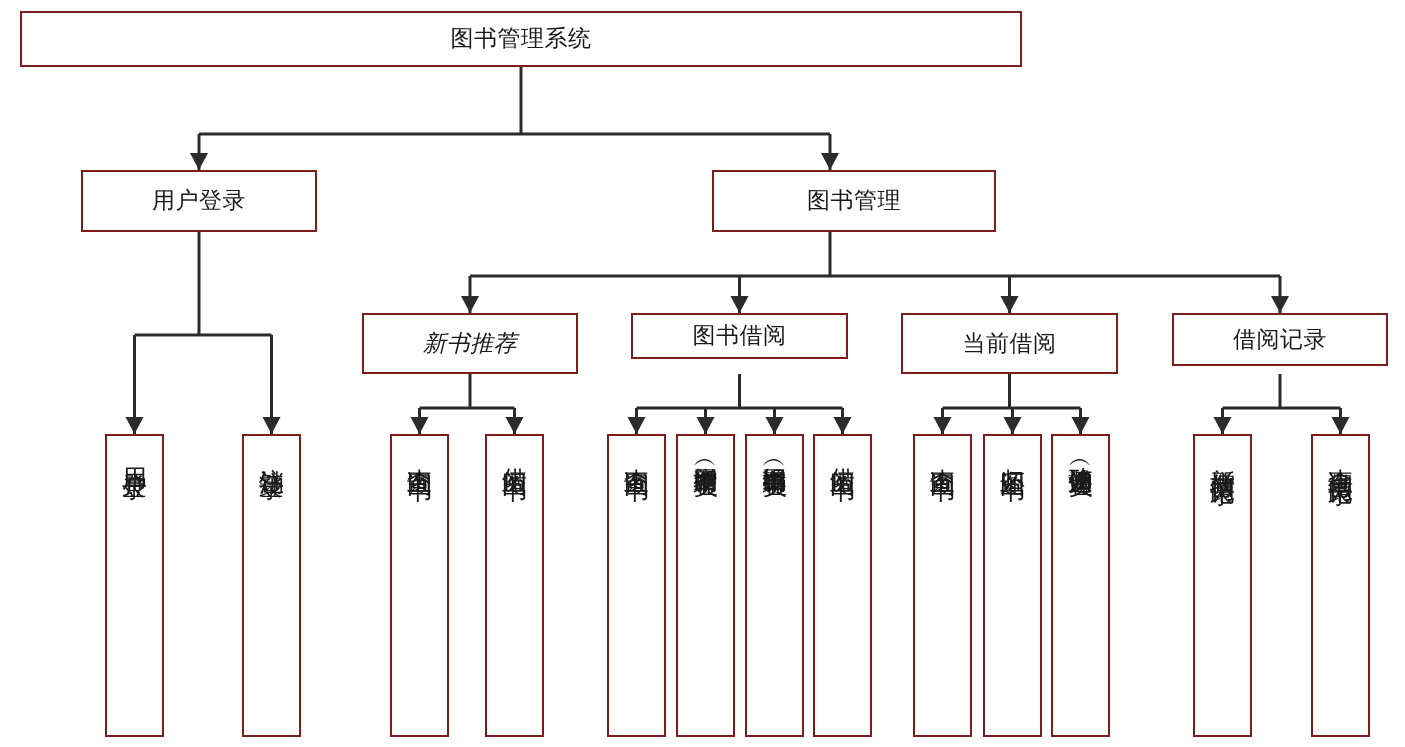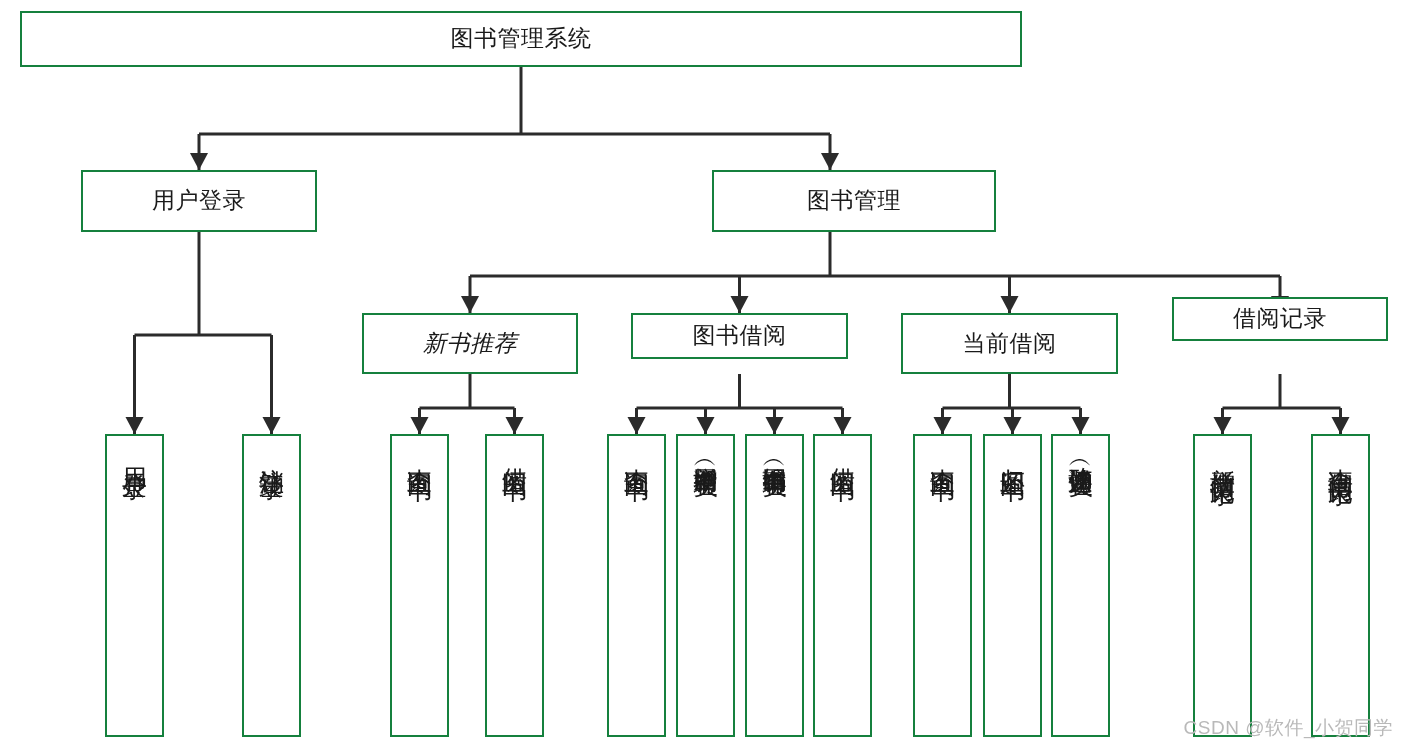--- a/index.html
+++ b/index.html
@@ -21,21 +21,21 @@
     position: absolute;
     left: 0;
     top: 0;
     width: 1405px;
     height: 747px;
   }
   .node {
     position: absolute;
     box-sizing: border-box;
     background: #ffffff;
-    border: 2px solid #15803d;
+    border: 2px solid #7f1d1d;
     display: flex;
     align-items: center;
     justify-content: center;
     color: #1a1a1a;
   }
   .node .label {
     display: block;
     text-align: center;
     line-height: 1.18;
     letter-spacing: 0.5px;
@@ -141,21 +141,21 @@
       </div>
       <div class="node horizontal" style="left: 362px; top: 313px; width: 216px; height: 61px; font-style: italic;">
         <span class="label">新书推荐</span>
       </div>
       <div class="node horizontal" style="left: 631px; top: 313px; width: 217px; height: 46px;">
         <span class="label">图书借阅</span>
       </div>
       <div class="node horizontal" style="left: 901px; top: 313px; width: 217px; height: 61px;">
         <span class="label">当前借阅</span>
       </div>
-      <div class="node horizontal" style="left: 1172px; top: 297px; width: 216px; height: 44px;">
+      <div class="node horizontal" style="left: 1172px; top: 313px; width: 216px; height: 53px;">
         <span class="label">借阅记录</span>
       </div>
       <div class="node vertical" style="left: 105px; top: 434px; width: 59px; height: 303px;">
         <span class="label">用户登录</span>
       </div>
       <div class="node vertical" style="left: 242px; top: 434px; width: 59px; height: 303px;">
         <span class="label">注销登录</span>
       </div>
       <div class="node vertical" style="left: 390px; top: 434px; width: 59px; height: 303px;">
         <span class="label">查询图书</span>
@@ -184,14 +184,13 @@
       <div class="node vertical small" style="left: 1051px; top: 434px; width: 59px; height: 303px;">
         <span class="label">确认归还（管理员）</span>
       </div>
       <div class="node vertical" style="left: 1193px; top: 434px; width: 59px; height: 303px;">
         <span class="label">新增借阅记录</span>
       </div>
       <div class="node vertical" style="left: 1311px; top: 434px; width: 59px; height: 303px;">
         <span class="label">查询借阅记录</span>
       </div>
     </div>
-  <div id="watermark">CSDN @软件_小贺同学</div>
 </div>
 
 </body></html>

